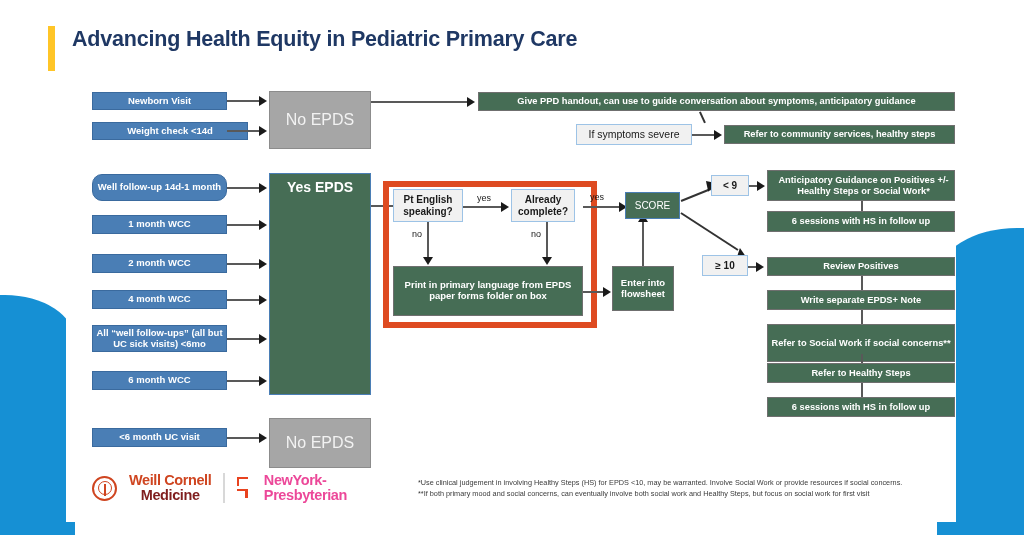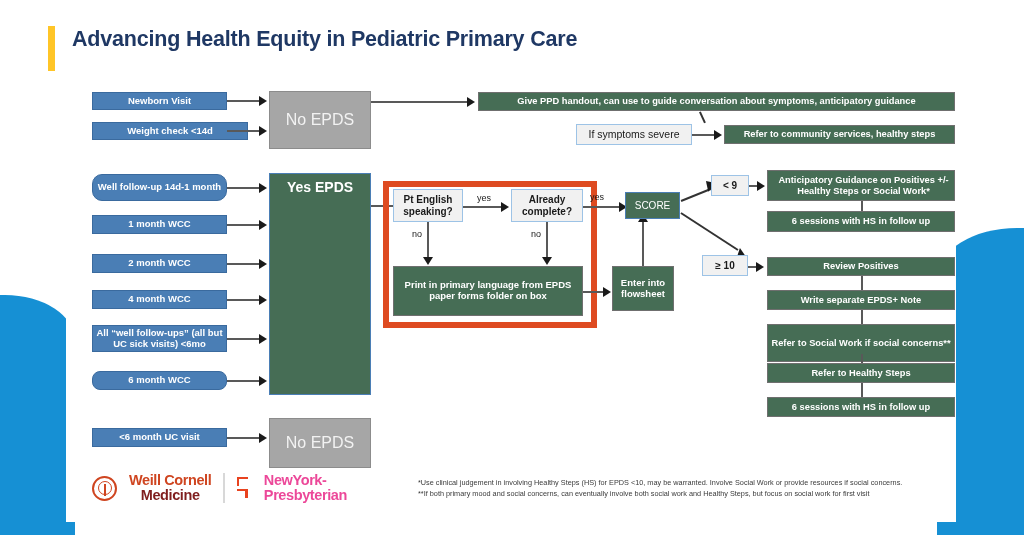--- a/index.html
+++ b/index.html
@@ -135,21 +135,21 @@
   <div class="node lightgray normal" style="left:576px;top:124px;width:116px;height:21px;">If symptoms severe</div>
   <div class="ln lnh" style="left:692px;top:134px;width:25px;"></div>
   <div class="arw arw-r" style="left:714px;top:130px;"></div>
   <div class="node green" style="left:724px;top:125px;width:231px;height:19px;font-size:9.3px;">Refer to community services, healthy steps</div>
 
   <div class="node blue" style="left:92px;top:174px;width:135px;height:27px;border-radius:10px;">Well follow-up 14d-1 month</div>
   <div class="node blue" style="left:92px;top:215px;width:135px;height:19px;">1 month WCC</div>
   <div class="node blue" style="left:92px;top:254px;width:135px;height:19px;">2 month WCC</div>
   <div class="node blue" style="left:92px;top:290px;width:135px;height:19px;">4 month WCC</div>
   <div class="node blue" style="left:92px;top:325px;width:135px;height:27px;">All “well follow-ups” (all but UC sick visits) &lt;6mo</div>
-  <div class="node blue" style="left:92px;top:371px;width:135px;height:19px;border-radius:8px;">6 month WCC</div>
+  <div class="node blue" style="left:92px;top:371px;width:135px;height:19px;">6 month WCC</div>
 
   <div class="ln lnh" style="left:227px;top:187px;width:34px;"></div>
   <div class="arw arw-r" style="left:259px;top:183px;"></div>
   <div class="ln lnh" style="left:227px;top:224px;width:34px;"></div>
   <div class="arw arw-r" style="left:259px;top:220px;"></div>
   <div class="ln lnh" style="left:227px;top:263px;width:34px;"></div>
   <div class="arw arw-r" style="left:259px;top:259px;"></div>
   <div class="ln lnh" style="left:227px;top:299px;width:34px;"></div>
   <div class="arw arw-r" style="left:259px;top:295px;"></div>
   <div class="ln lnh" style="left:227px;top:338px;width:34px;"></div>
@@ -167,21 +167,21 @@
   <div class="ln lnh" style="left:371px;top:205px;width:24px;"></div>
 
   <div id="red-frame"></div>
 
   <div class="node lightgray" style="left:393px;top:189px;width:70px;height:33px;">Pt English speaking?</div>
 
   <div class="lbl" style="left:477px;top:193px;">yes</div>
   <div class="ln lnh" style="left:463px;top:206px;width:40px;"></div>
   <div class="arw arw-r" style="left:501px;top:202px;"></div>
 
-  <div class="node lightgray" style="left:511px;top:189px;width:72px;height:33px;text-align:center;">Already complete?</div>
+  <div class="node lightgray" style="left:511px;top:189px;width:64px;height:33px;text-align:center;">Already complete?</div>
 
   <div class="lbl" style="left:412px;top:229px;">no</div>
   <div class="ln lnv" style="left:427px;top:222px;height:38px;"></div>
   <div class="arw arw-d" style="left:423px;top:257px;"></div>
 
   <div class="lbl" style="left:531px;top:229px;">no</div>
   <div class="ln lnv" style="left:546px;top:222px;height:38px;"></div>
   <div class="arw arw-d" style="left:542px;top:257px;"></div>
 
   <div class="node green" style="left:393px;top:266px;width:190px;height:50px;font-size:9.5px;">Print in primary language from EPDS paper forms  folder on box</div>

